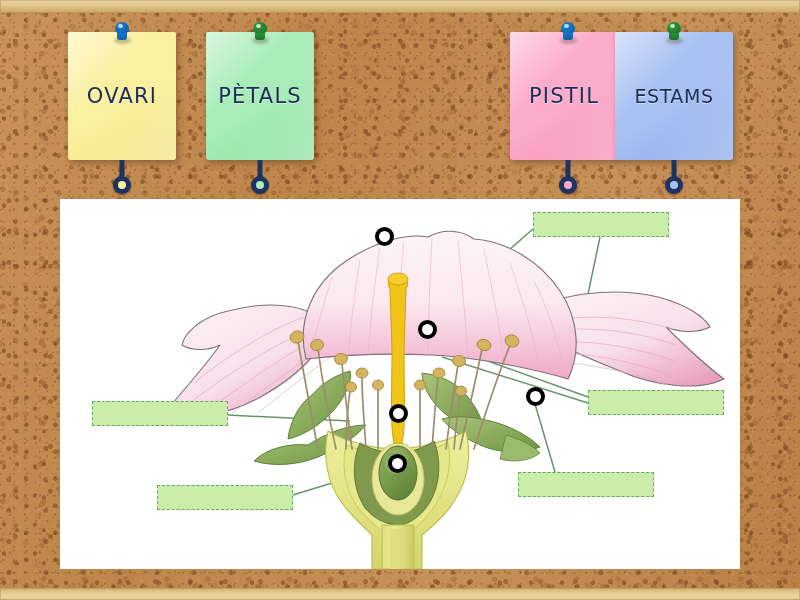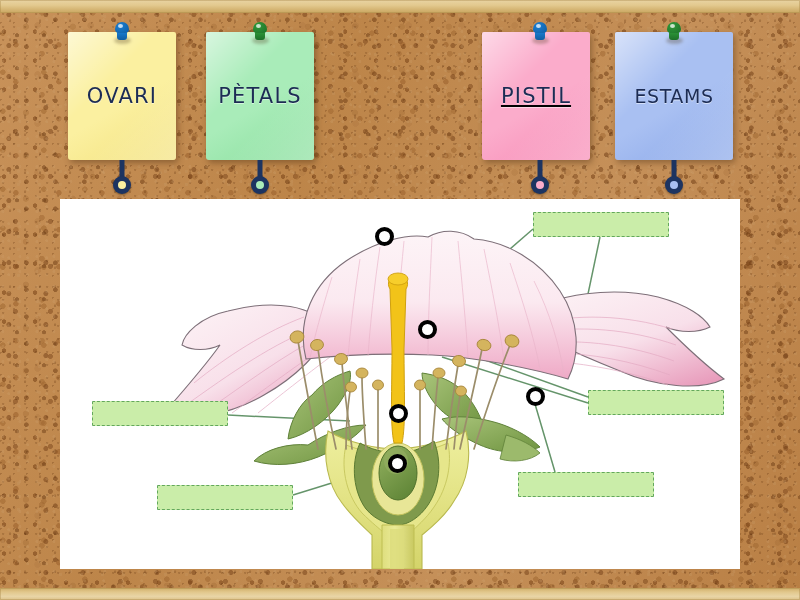--- a/index.html
+++ b/index.html
@@ -257,21 +257,21 @@
       </div>
       <div class="connector" id="conn-0">
         <div class="stem"></div>
         <div class="ring">
             <div class="ring-inner" style="background: rgb(251, 240, 160);"></div>
           </div>
       </div>
     </div>
 
 
-    <div class="note-slot" id="slot-3" style="left: 482px; width: 116px; text-decoration: underline;">
+    <div class="note-slot" id="slot-3" style="left: 510px; width: 116px;">
       <div class="note" id="note-3" style="width: 108px; background: linear-gradient(150deg, rgb(251, 172, 203) 0%, rgb(251, 172, 203) 55%, rgb(247, 140, 182) 100%); color: rgb(28, 44, 84);">
         <span class="note-label">PISTIL</span>
       </div>
       <div class="pin" id="pin-3">
         <div class="pin-shadow"></div>
         <div class="pin-body" style="background: linear-gradient(rgb(26, 127, 212), rgb(15, 94, 163));"></div>
         <div class="pin-head" style="background: radial-gradient(circle at 35% 30%, rgb(26, 127, 212), rgb(15, 94, 163));">
             <div class="pin-gloss"></div>
           </div>
       </div>

